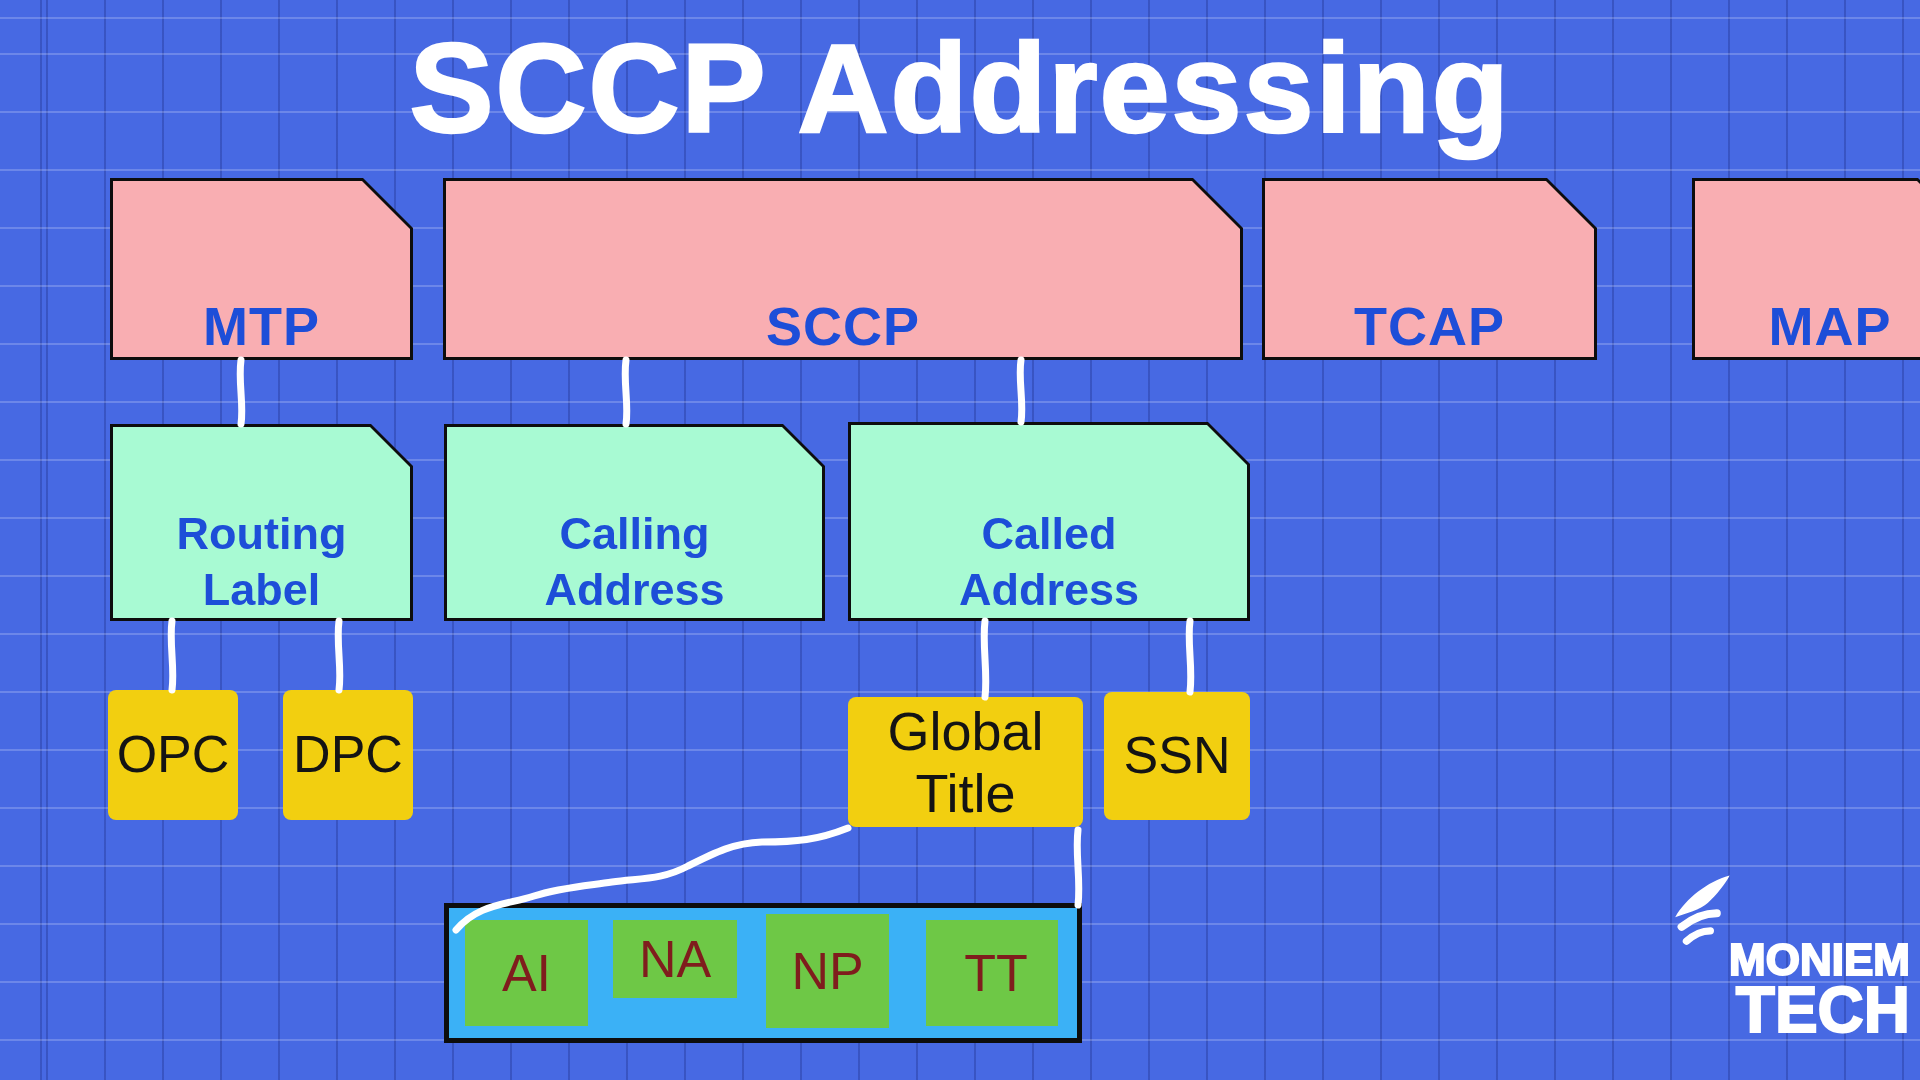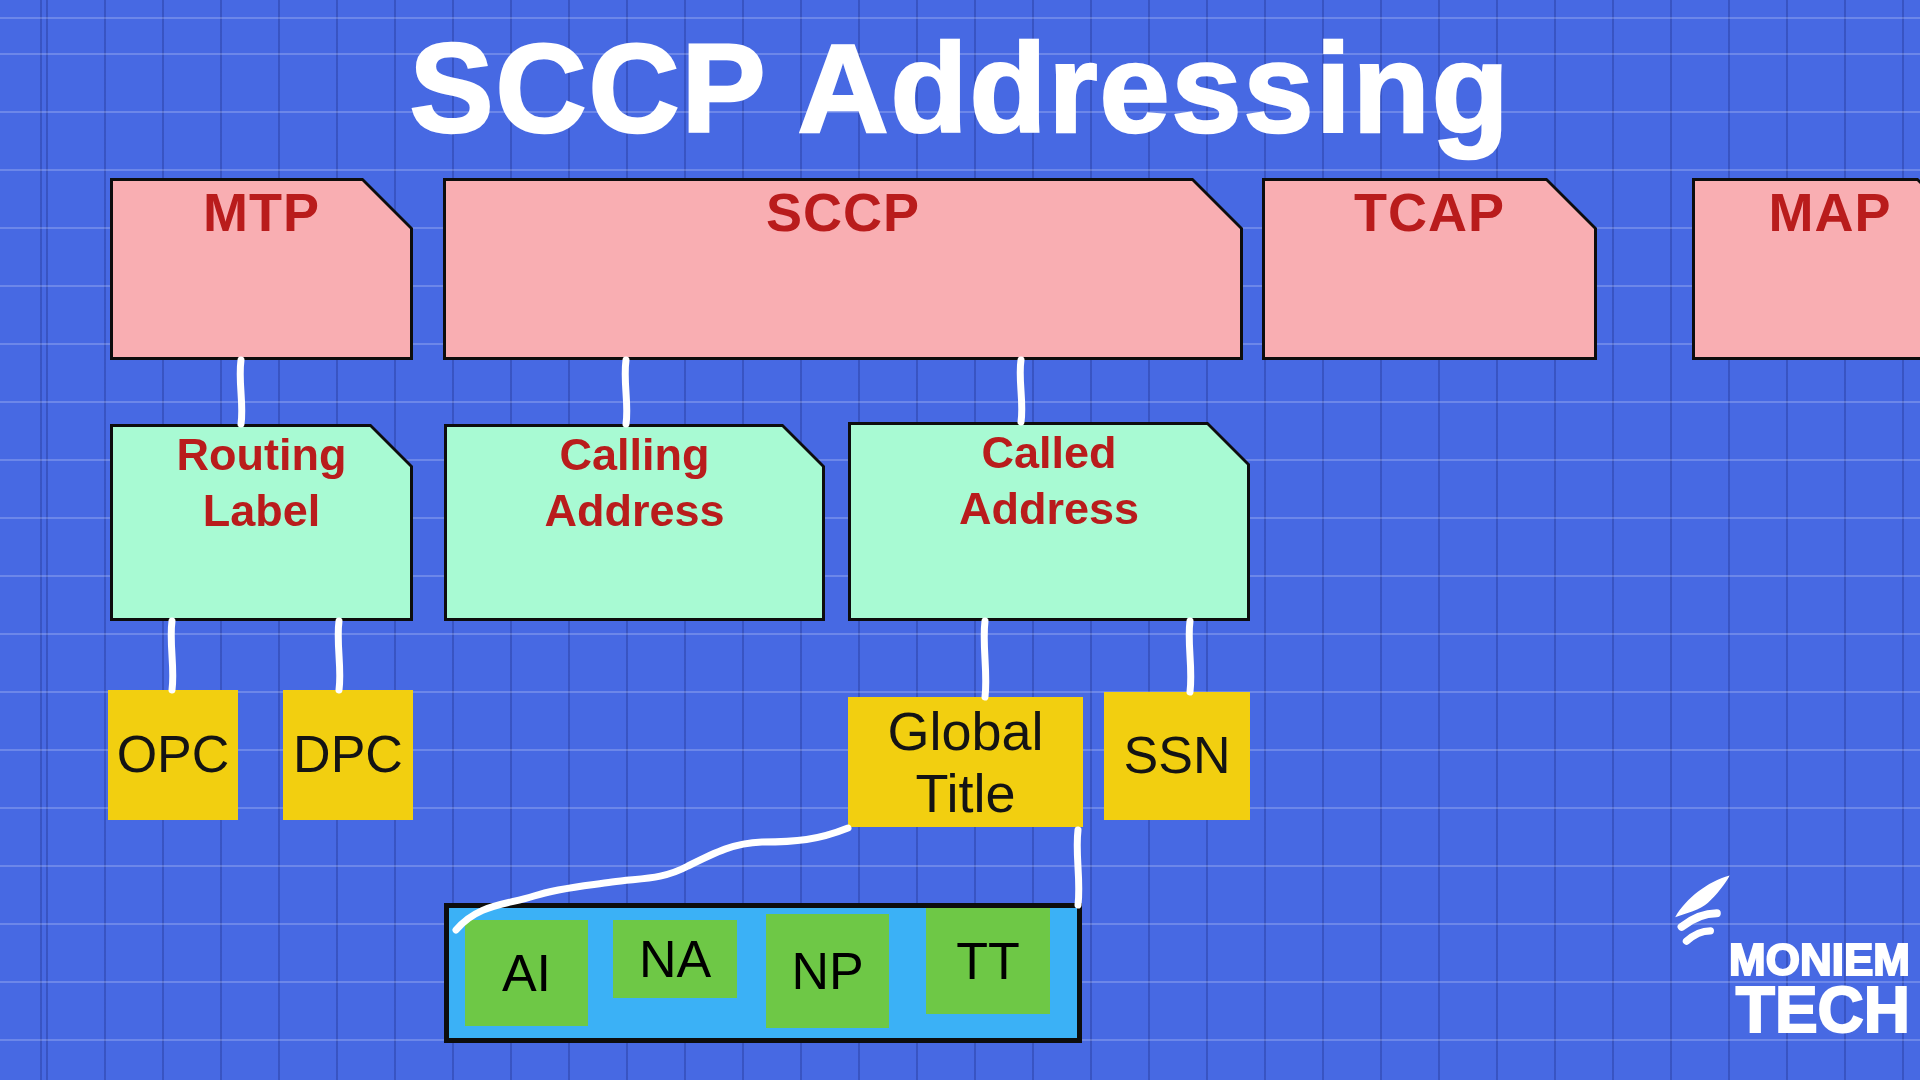--- a/index.html
+++ b/index.html
@@ -14,41 +14,41 @@
   }
   .title{
     position:absolute;left:0;right:0;top:16px;margin:0;
     text-align:center;color:var(--title_text,#fff);
     font-size:126px;font-weight:bold;letter-spacing:2px;
     -webkit-text-stroke:2.5px var(--title_text,#fff);
   }
   
   .nbox{position:absolute;}
   .nbox .outer{position:absolute;inset:0;background:#0d0d0d;}
-  .nbox .inner{position:absolute;inset:3px;display:flex;align-items:flex-start;justify-content:center;text-align:center;color:#b91c1c;}
+  .nbox .inner{position:absolute;inset:3px;display:flex;align-items:flex-end;justify-content:center;text-align:center;color:#1d4ed8;}
   .notch50 .outer{clip-path:polygon(0 0, calc(100% - 50px) 0, 100% 50px, 100% 100%, 0 100%);}
   .notch50 .inner{clip-path:polygon(0 0, calc(100% - 48px) 0, 100% 48px, 100% 100%, 0 100%);}
   .notch42 .outer{clip-path:polygon(0 0, calc(100% - 42px) 0, 100% 42px, 100% 100%, 0 100%);}
   .notch42 .inner{clip-path:polygon(0 0, calc(100% - 40px) 0, 100% 40px, 100% 100%, 0 100%);}
   .layer .inner{background:var(--layer_fill,#F9AEB2);font-weight:bold;font-size:54px;letter-spacing:1px;}
   .field .inner{background:var(--field_fill,#A8FAD3);font-size:45px;line-height:1.25;font-weight:bold;}
   .field .inner span{display:inline-block;max-width:230px;}
   .ybox{
     position:absolute;background:var(--subfield_fill,#F2CF10);
     display:flex;align-items:center;justify-content:center;text-align:center;
-    color:#141414;font-size:52px;line-height:1.15;
+    color:#141414;font-size:52px;line-height:1.15;border-radius:8px;
   }
   .bar{
     position:absolute;left:444px;top:903px;width:638px;height:140px;
     background:var(--bar_fill,#3BB1F6);border:5px solid #0d0d0d;box-sizing:border-box;
   }
   .gbox{
     position:absolute;background:var(--bar_item_fill,#6EC846);
     display:flex;align-items:center;justify-content:center;
-    color:#000000;font-size:52px;
+    color:#7f1d1d;font-size:52px;
   }
   .conn{position:absolute;left:0;top:0;pointer-events:none;}
   .conn path{fill:none;stroke:var(--connector,#fff);stroke-width:7;stroke-linecap:round;}
   .logo{
     position:absolute;left:1598px;top:938px;width:312px;text-align:right;
     color:#fff;font-weight:bold;line-height:1;
   }
   .logo .l1{font-size:44px;-webkit-text-stroke:2px #fff;letter-spacing:0px;}
   .logo .l2{font-size:64px;-webkit-text-stroke:2px #fff;margin-top:-4px;text-align:right;}
   .wing{position:absolute;left:58px;top:-64px;width:96px;height:72px;}
@@ -120,21 +120,21 @@
   <div class="bar">
     <div class="gbox" style="left:16px;top:12px;width:123px;height:106px;">
       <span>AI</span>
     </div>
     <div class="gbox" style="left:164px;top:12px;width:124px;height:78px;">
       <span>NA</span>
     </div>
     <div class="gbox" style="left:317px;top:6px;width:123px;height:114px;">
       <span>NP</span>
     </div>
-    <div class="gbox" style="left:477px;top:0;width:124px;height:106px;">
+    <div class="gbox" style="left:477px;top:12px;width:124px;height:106px;padding-left:8px;">
       <span>TT</span>
     </div>
   </div>
 
   <svg class="conn" width="1920" height="1080" viewBox="0 0 1920 1080">
     <path d="M241 360 C238 382 244 404 241 424"></path>
     <path d="M626 360 C623 382 629 404 626 424"></path>
     <path d="M1021 360 C1018 380 1024 402 1021 422"></path>
     <path d="M172 621 C169 643 175 668 172 690"></path>
     <path d="M339 621 C336 643 342 668 339 690"></path>

